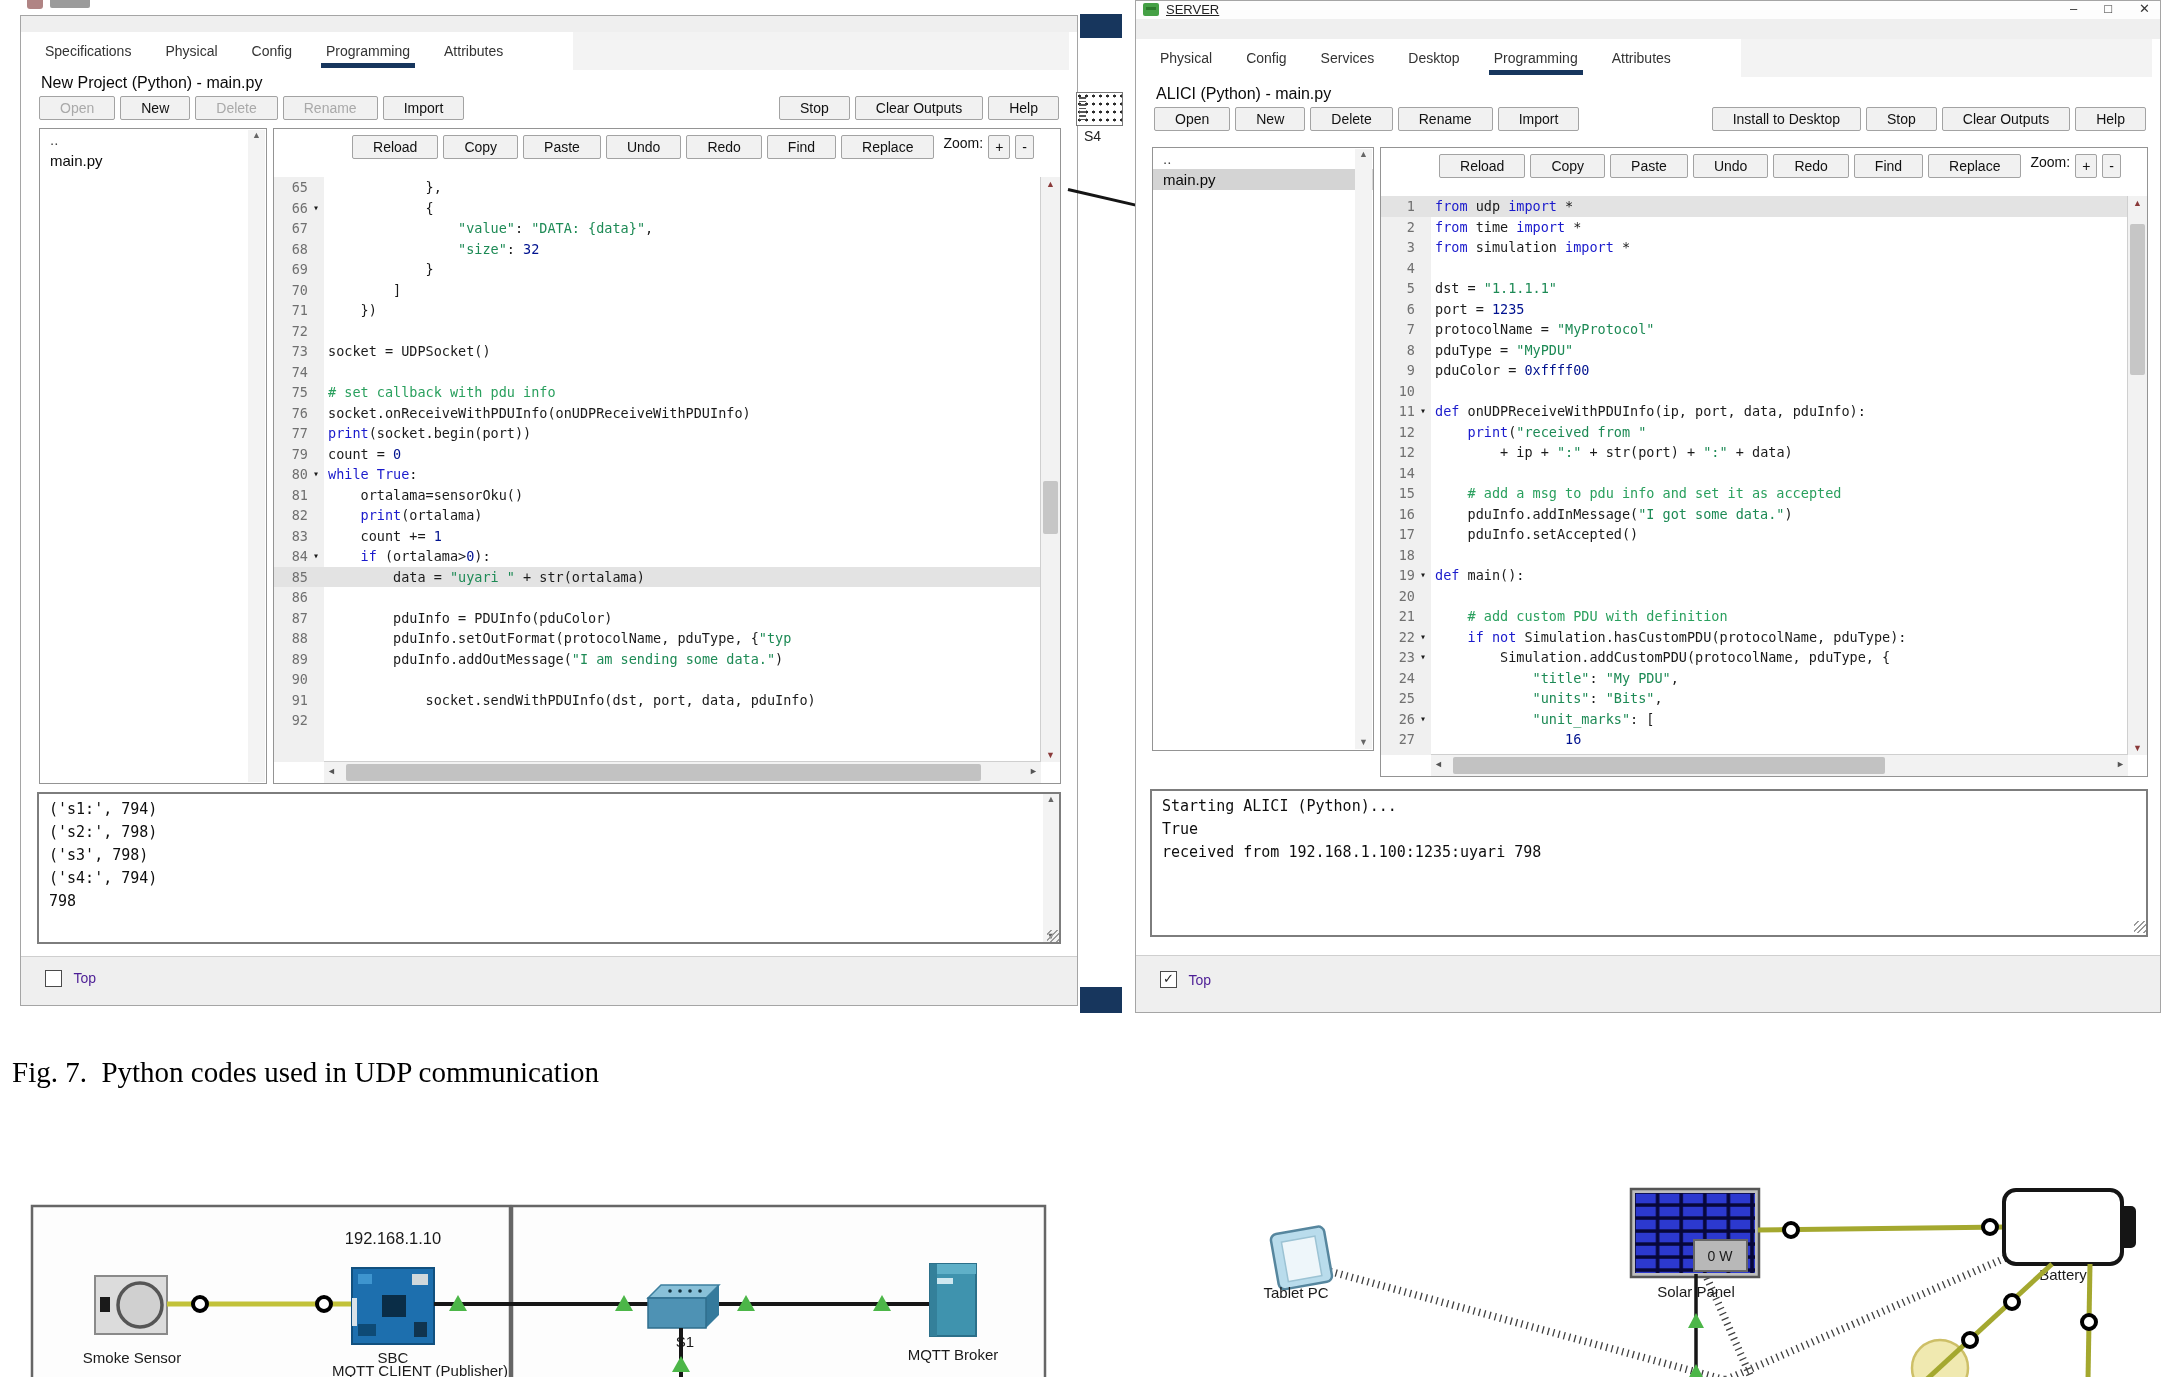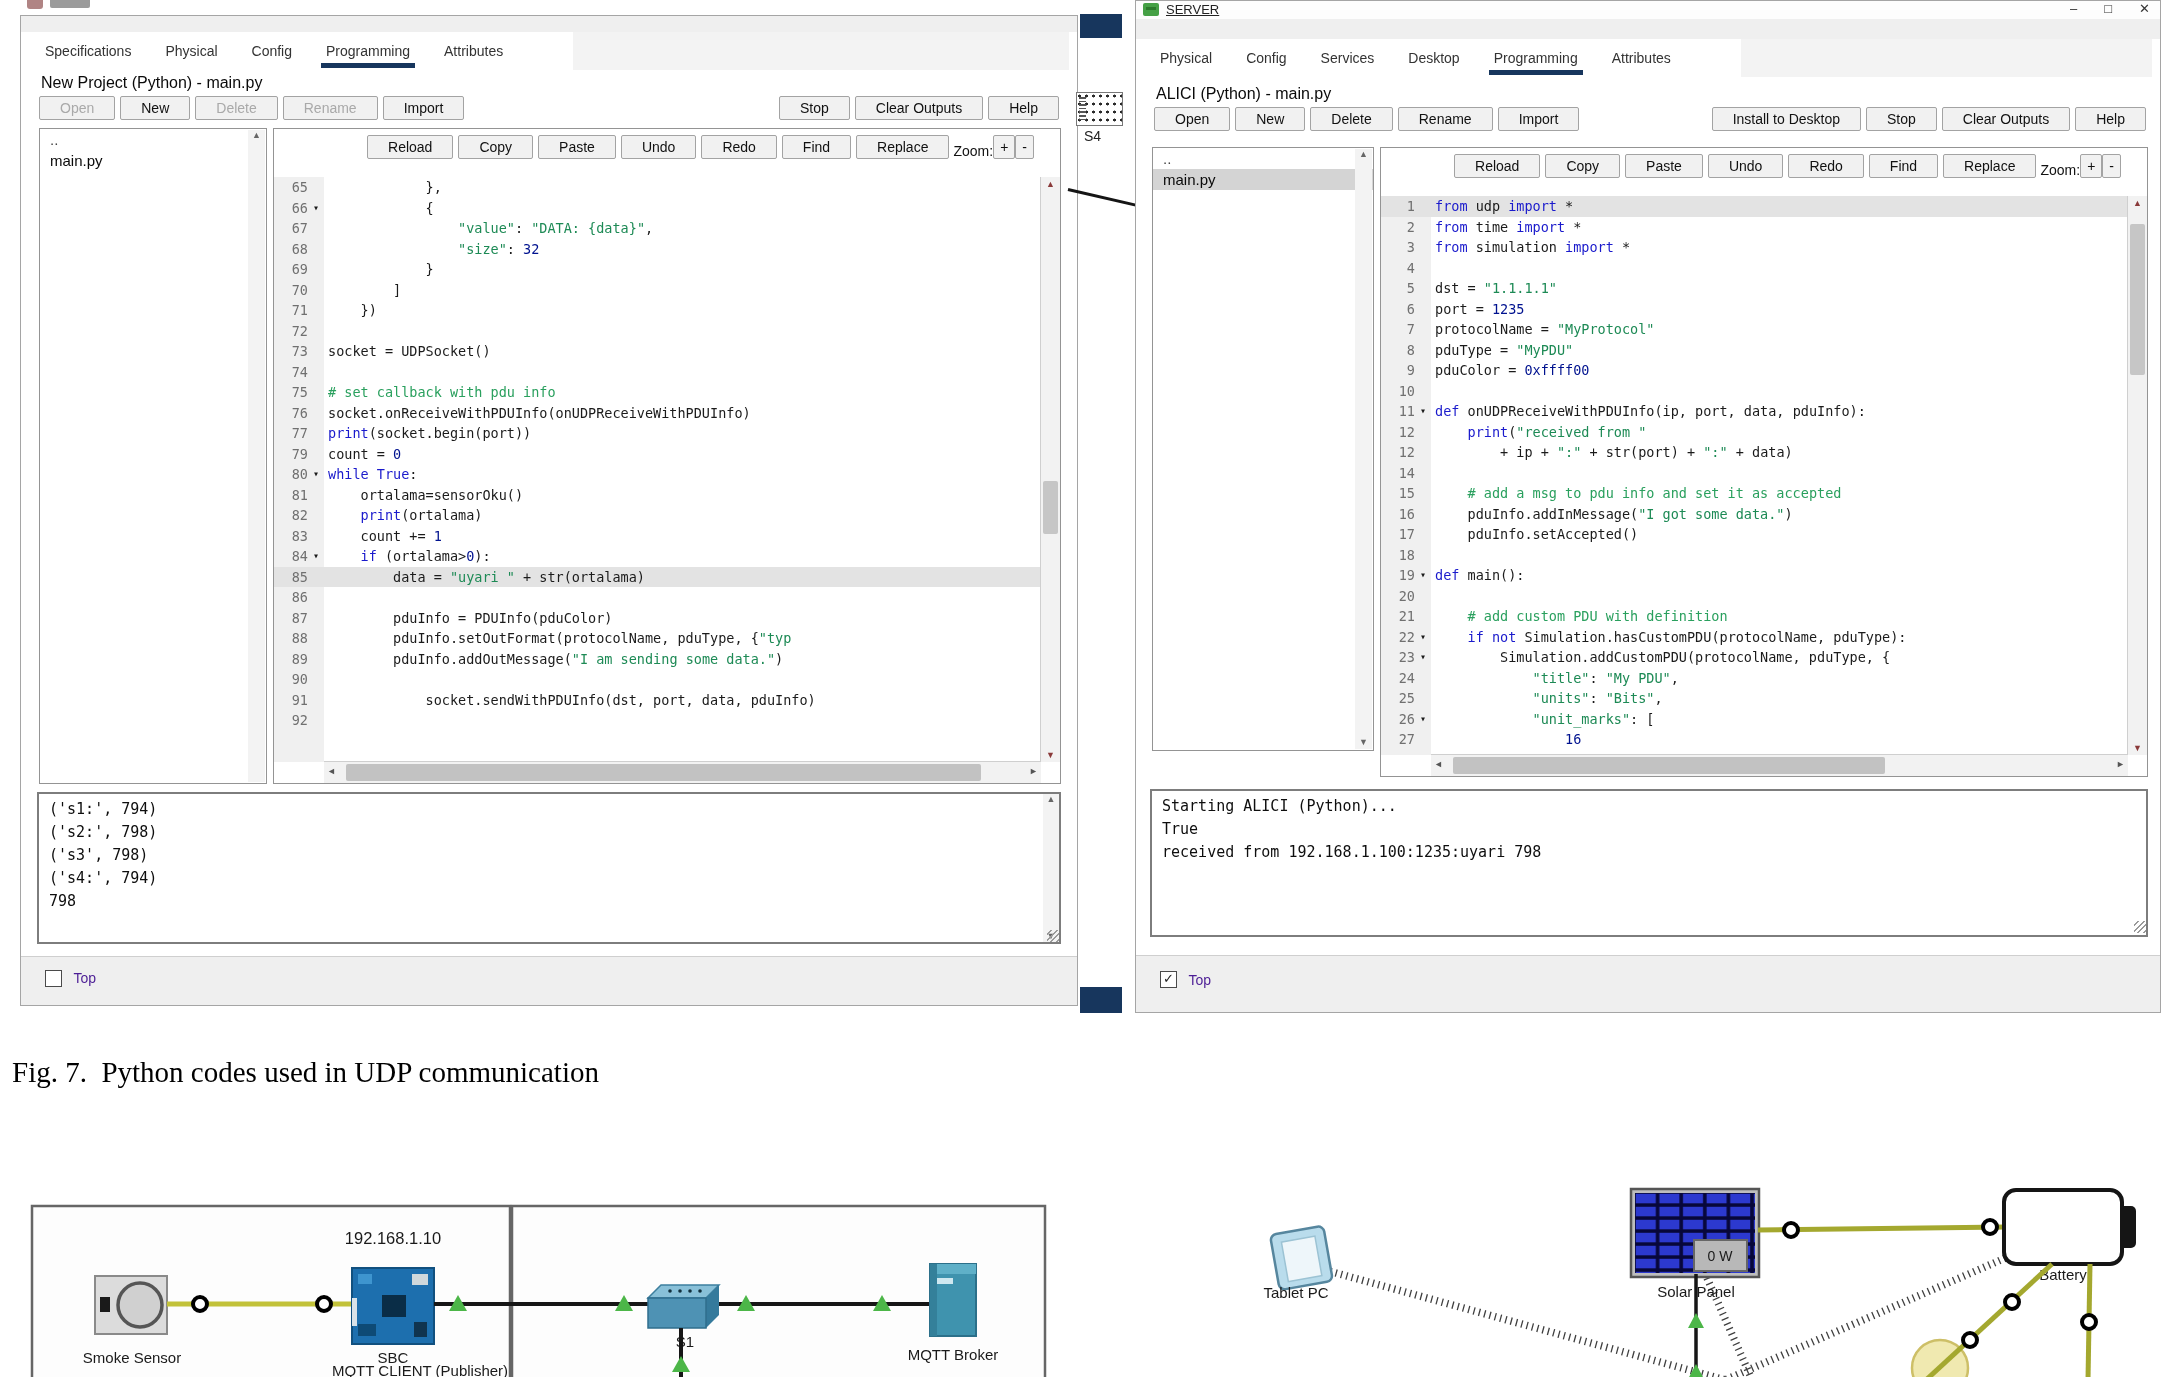--- a/index.html
+++ b/index.html
@@ -25,21 +25,21 @@
   .tree{position:absolute;background:#fff;border:1px solid #949494;font-size:15px;box-sizing:border-box;}
   .t-up{padding:2px 10px;color:#444;}
   .t-file{padding:2px 10px;color:#0a0a0a;}
   .t-file.on{background:#d4d4d4;}
   .t-sb{position:absolute;top:1px;right:1px;bottom:1px;width:17px;background:#f3f3f3;
         text-align:center;font-size:9px;color:#666;}
   .t-sb .dn{position:absolute;bottom:2px;left:0;right:0;}
 
   
   .ed{position:absolute;background:#fff;border:1px solid #949494;box-sizing:border-box;}
-  .ed-tools{position:absolute;top:6px;right:26px;display:flex;align-items:flex-end;font-size:14px;z-index:3;}
+  .ed-tools{position:absolute;top:6px;right:26px;display:flex;gap:5px;align-items:flex-start;font-size:14px;z-index:3;}
   .zl{margin-left:4px;}
   .code-area{position:absolute;left:0;top:48px;right:19px;bottom:21px;overflow:hidden;
              font-family:"DejaVu Sans Mono",monospace;font-size:13.5px;line-height:20.5px;
              background:linear-gradient(to right,#f0f0f0 0,#f0f0f0 50px,#ffffff 50px);}
   .cl{display:flex;height:20.5px;white-space:pre;}
   .cl.cur{background:#e3e3e3;}
   .ln{flex:0 0 34px;text-align:right;color:#707070;}
   .fold{flex:0 0 16px;text-align:center;color:#1a1a1a;font-size:10px;line-height:20.5px;}
   .ct{padding-left:4px;}
   .tk-k{color:#1a1acc;} .tk-s{color:#1d8a55;} .tk-c{color:#2aa05e;} .tk-n{color:#00128f;} .tk-p{color:#1b1b1b;}

